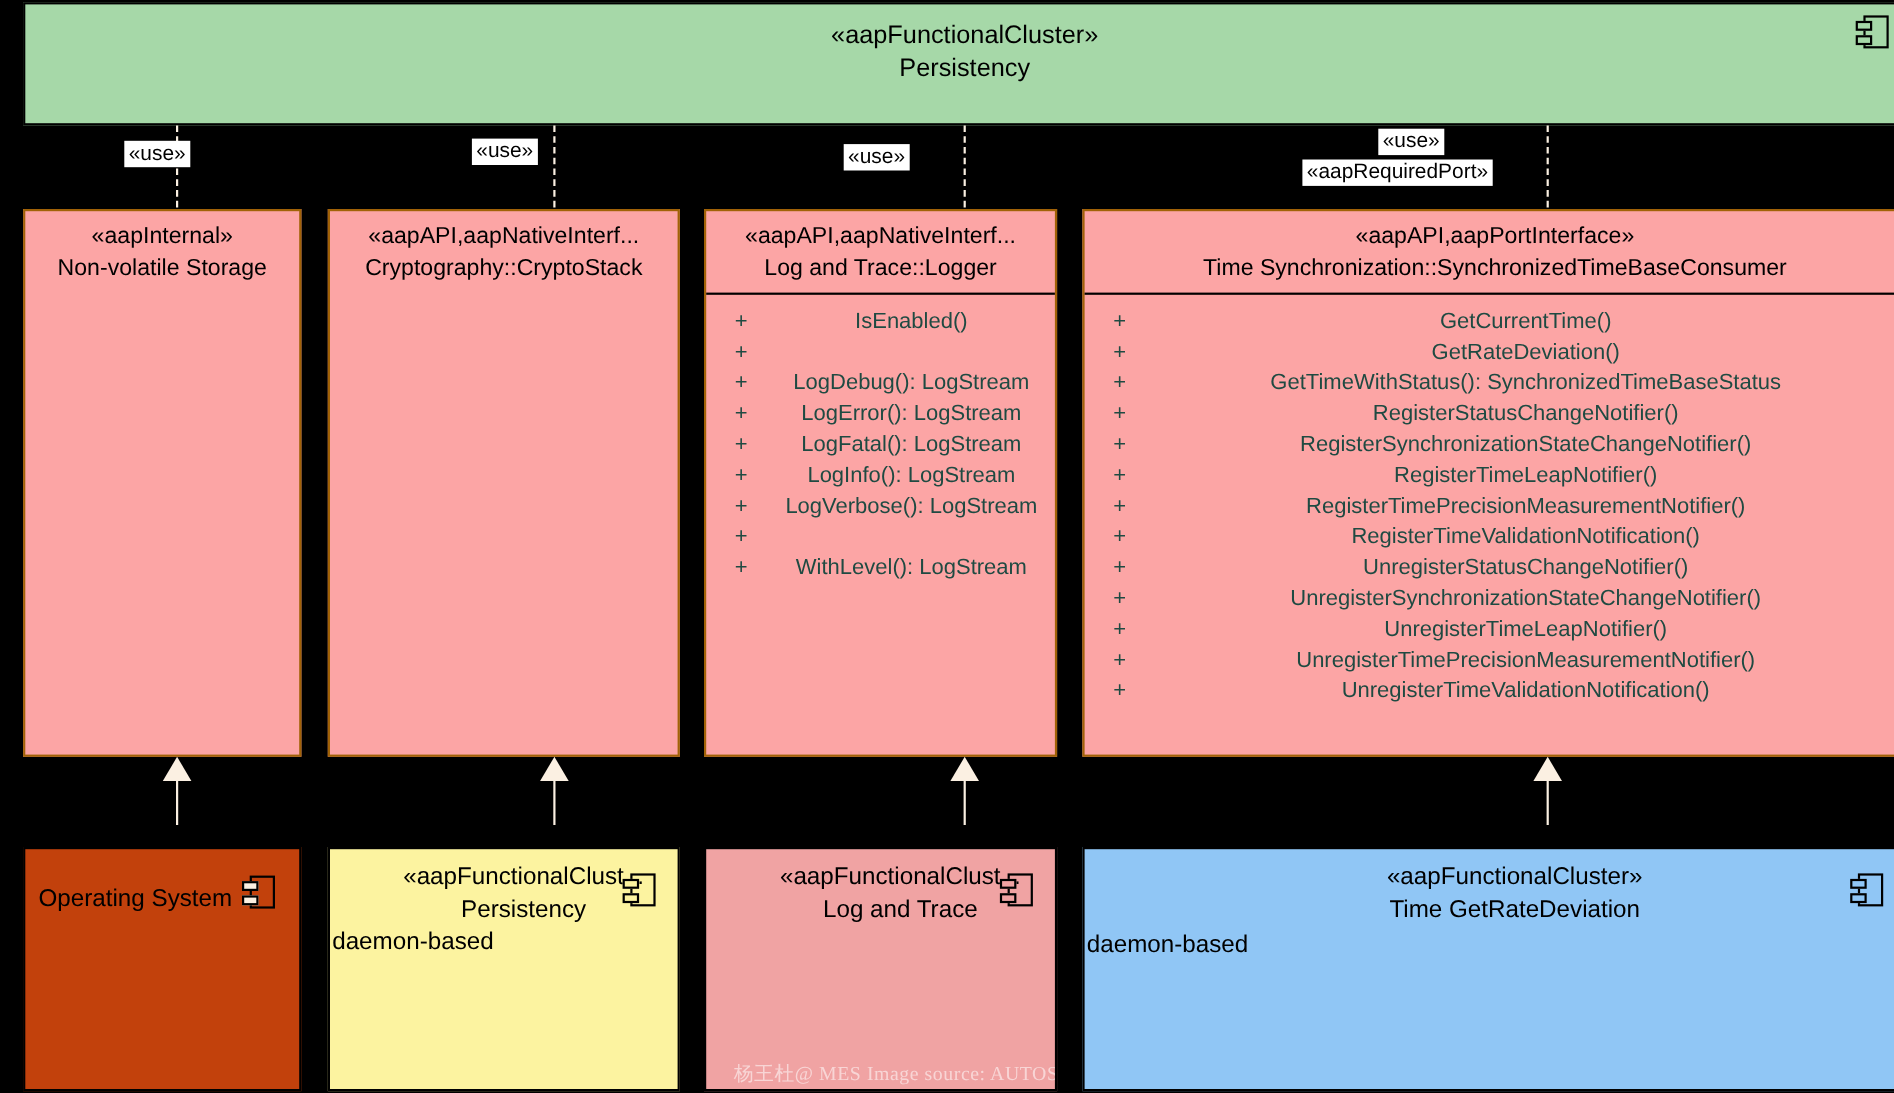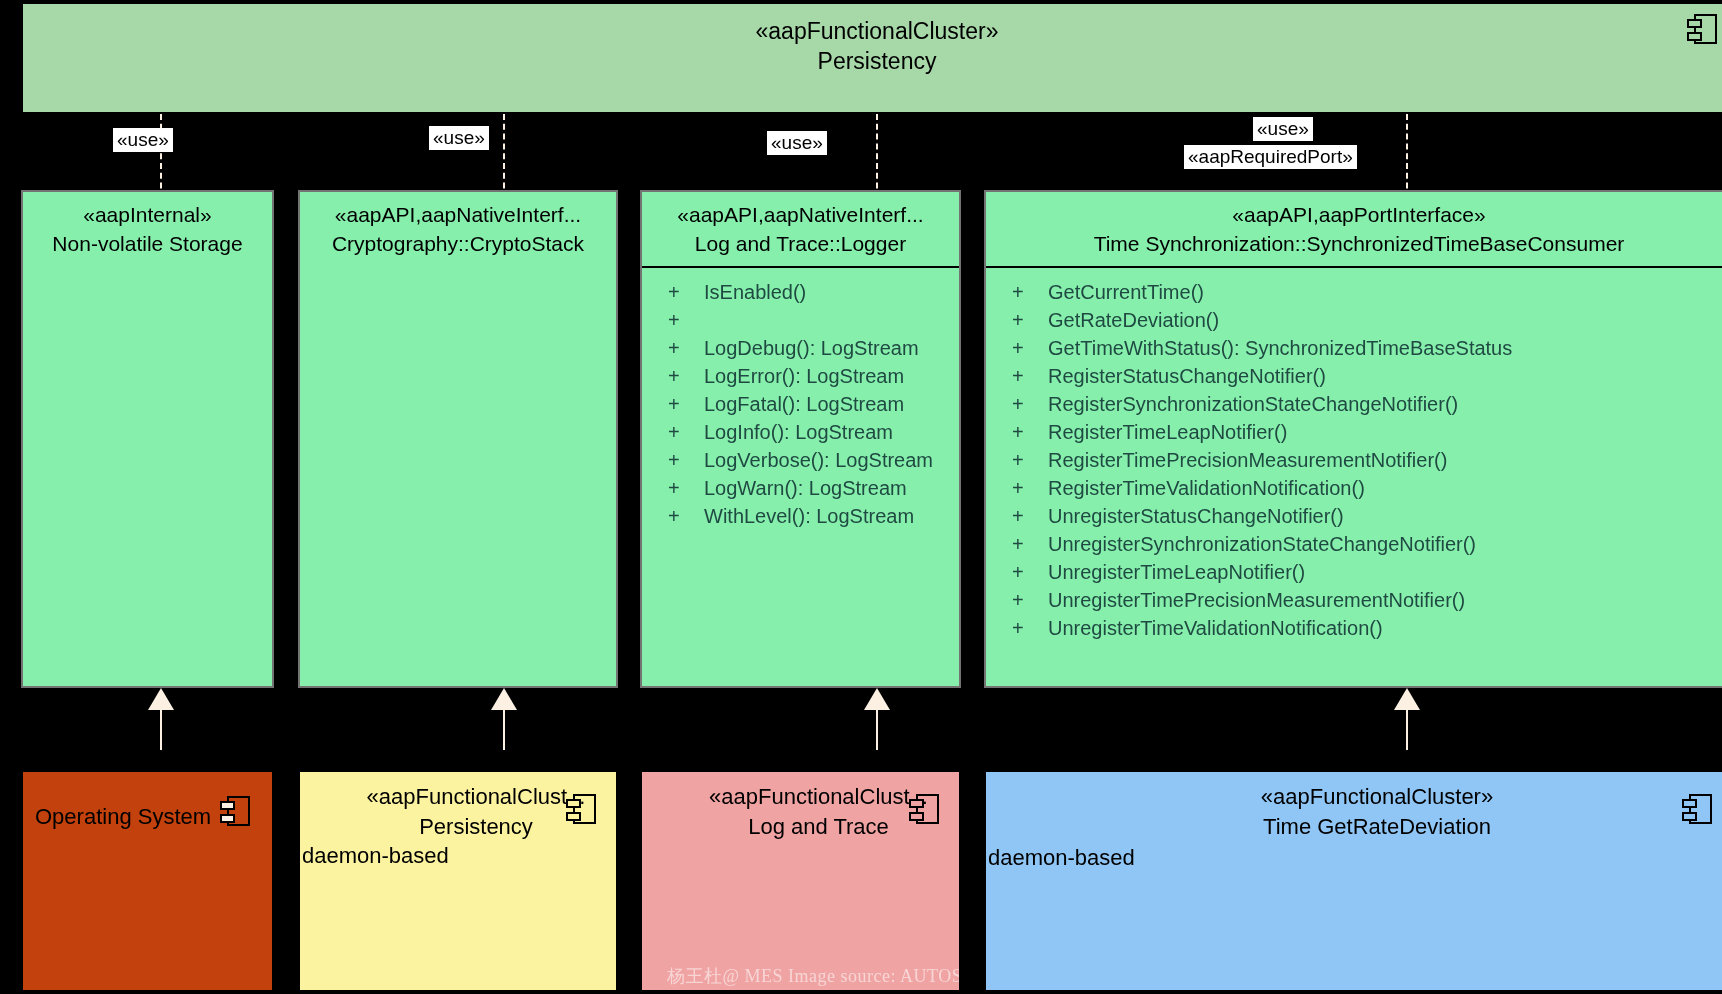--- a/index.html
+++ b/index.html
@@ -92,22 +92,22 @@
   
   .dash-v {
     position: absolute;
     width: 0;
     border-left: 2px dashed #FBF0E2;
   }
 
   
   .iface {
     position: absolute;
-    background: #86efac;
-    border: 2px solid #737373;
+    background: #fca5a5;
+    border: 2px solid #a16207;
     box-sizing: border-box;
   }
   .iface-head {
     padding: 8px 6px 8px 6px;
     text-align: center;
     color: #000000;
     font-size: 21px;
     line-height: 29px;
     white-space: nowrap;
     overflow: hidden;
@@ -127,21 +127,21 @@
     color: #1F4A42;
     font-size: 20px;
     line-height: 28px;
     white-space: nowrap;
   }
   .op-vis {
     width: 36px;
     flex: 0 0 36px;
     color: #1F4A42;
   }
-  .op-sig { flex: 1 1 auto; }
+  .op-sig { flex: 1 1 auto; text-align: center; }
 
   
   .real-tri {
     position: absolute;
     width: 0;
     height: 0;
     border-left: 13px solid transparent;
     border-right: 13px solid transparent;
     border-bottom: 22px solid #FBF0E2;
   }
@@ -276,21 +276,20 @@
       <div class="op-row">
         <span class="op-vis">+</span>
         <span class="op-sig">LogInfo(): LogStream</span>
       </div>
       <div class="op-row">
         <span class="op-vis">+</span>
         <span class="op-sig">LogVerbose(): LogStream</span>
       </div>
       <div class="op-row">
         <span class="op-vis">+</span>
-        <span class="op-sig">LogWarn(): LogStream</span>
       </div>
       <div class="op-row">
         <span class="op-vis">+</span>
         <span class="op-sig">WithLevel(): LogStream</span>
       </div>
     </div>
   </div>
 
   <div class="iface" style="left:968px; top:190px; width:750px; height:498px;">
     <div class="iface-head">

